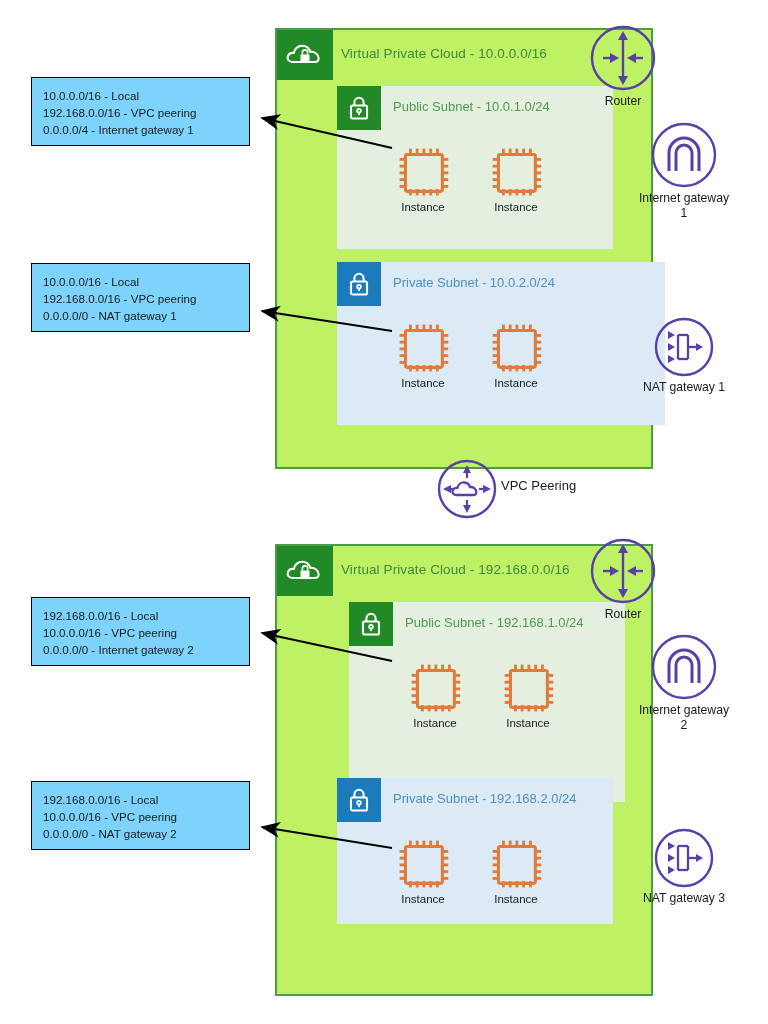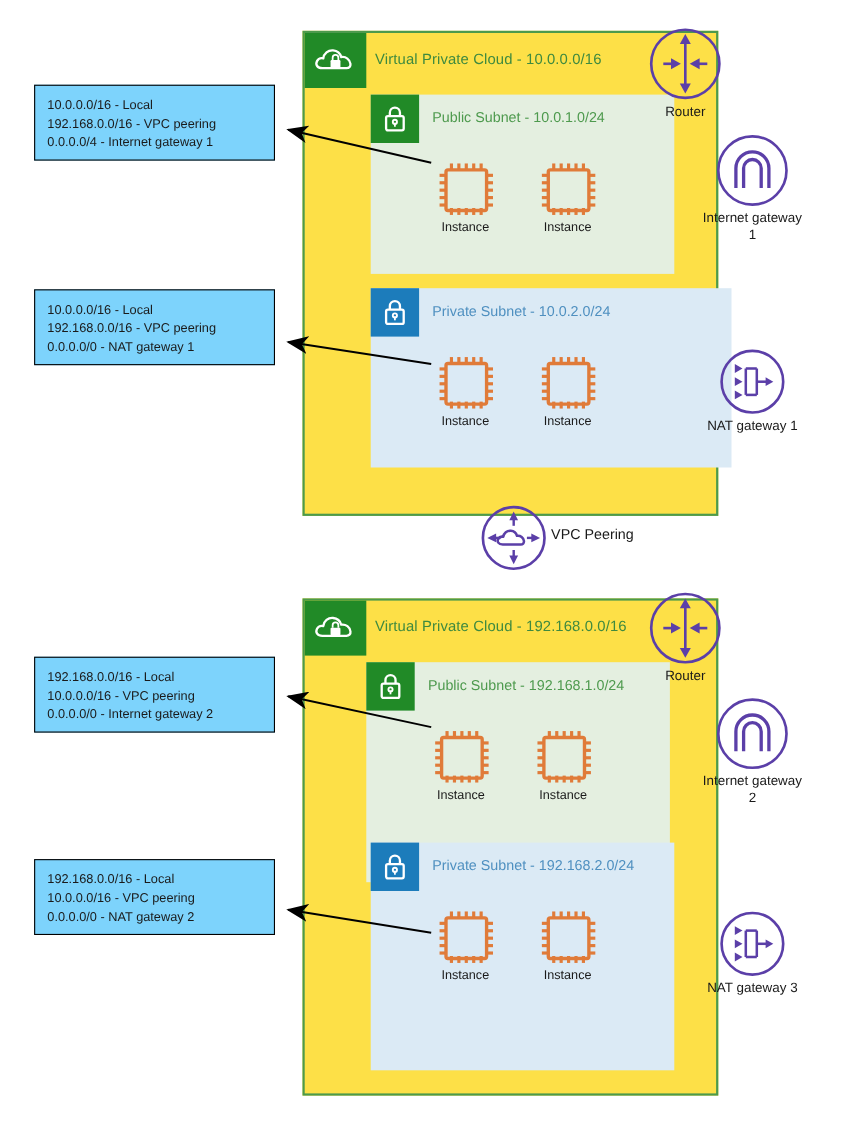--- a/index.html
+++ b/index.html
@@ -19,21 +19,21 @@
     position: absolute;
     left: 0; top: 0;
     width: 768px;
     height: 1024px;
   }
 
   
   .vpc {
     position: absolute;
     border: 2px solid #4c9a4c;
-    background: #fde047;
+    background: #bef264;
     box-sizing: border-box;
   }
   .vpc-badge {
     position: absolute;
     left: 0px;
     top: 0px;
     width: 56px;
     height: 50px;
     background: #218a27;
     display: flex;
@@ -303,21 +303,21 @@
   <div class="vpc" style="left:275px; top:544px; width:378px; height:452px;">
     <div class="vpc-badge">
       <svg width="40" height="30" viewBox="0 0 40 30">
         <path d="M8 22 C3.5 22 1.5 18.8 3.2 15.6 C4.3 13.5 6.7 12.6 8.9 13.1 C9.4 8.6 13.3 5.4 17.8 5.8 C21.4 6.1 24.3 8.6 25.2 11.9 C29.4 11.2 33.2 14.1 33.6 18.1 C33.9 20.6 32.2 22 30 22 Z" fill="none" stroke="#ffffff" stroke-width="2.1" stroke-linejoin="round"></path>
         <rect x="15.5" y="14.6" width="9" height="7" rx="1" fill="#ffffff"></rect>
         <path d="M17.4 14.6 v-2.1 a2.6 2.6 0 0 1 5.2 0 v2.1" fill="none" stroke="#ffffff" stroke-width="1.6"></path>
       </svg>
     </div>
     <span class="vpc-title">Virtual Private Cloud - 192.168.0.0/16</span>
 
-    <div class="subnet public" style="left:56px; top:56px; width:276px; height:200px;">
+    <div class="subnet public" style="left:72px; top:56px; width:276px; height:200px;">
       <div class="subnet-badge public">
         <svg width="26" height="28" viewBox="0 0 26 28">
           <rect x="5" y="11.5" width="16" height="13" rx="1.6" fill="none" stroke="#ffffff" stroke-width="2.1"></rect>
           <path d="M8.4 11.5 v-3.1 a4.6 4.6 0 0 1 9.2 0 v3.1" fill="none" stroke="#ffffff" stroke-width="2.1"></path>
           <circle cx="13" cy="16.8" r="1.9" fill="none" stroke="#ffffff" stroke-width="1.7"></circle>
           <rect x="12.2" y="17.6" width="1.6" height="3.6" fill="#ffffff"></rect>
         </svg>
       </div>
       <span class="subnet-title public">Public Subnet - 192.168.1.0/24</span>
 
@@ -373,21 +373,21 @@
             <line x1="51" y1="31" x2="58" y2="31"></line>
               <line x1="51" y1="38.5" x2="58" y2="38.5"></line>
             <line x1="51" y1="46" x2="58" y2="46"></line>
           </g>
           <rect x="10.5" y="10.5" width="41" height="41" rx="2" fill="none" stroke="#e07b39" stroke-width="3.4"></rect>
         </svg>
         <span class="ilabel">Instance</span>
       </div>
     </div>
 
-    <div class="subnet private" style="left:60px; top:220px; width:276px; height:207px;">
+    <div class="subnet private" style="left:60px; top:232px; width:276px; height:146px;">
       <div class="subnet-badge private">
         <svg width="26" height="28" viewBox="0 0 26 28">
           <rect x="5" y="11.5" width="16" height="13" rx="1.6" fill="none" stroke="#ffffff" stroke-width="2.1"></rect>
           <path d="M8.4 11.5 v-3.1 a4.6 4.6 0 0 1 9.2 0 v3.1" fill="none" stroke="#ffffff" stroke-width="2.1"></path>
           <circle cx="13" cy="16.8" r="1.9" fill="none" stroke="#ffffff" stroke-width="1.7"></circle>
           <rect x="12.2" y="17.6" width="1.6" height="3.6" fill="#ffffff"></rect>
         </svg>
       </div>
       <span class="subnet-title private">Private Subnet - 192.168.2.0/24</span>
 

